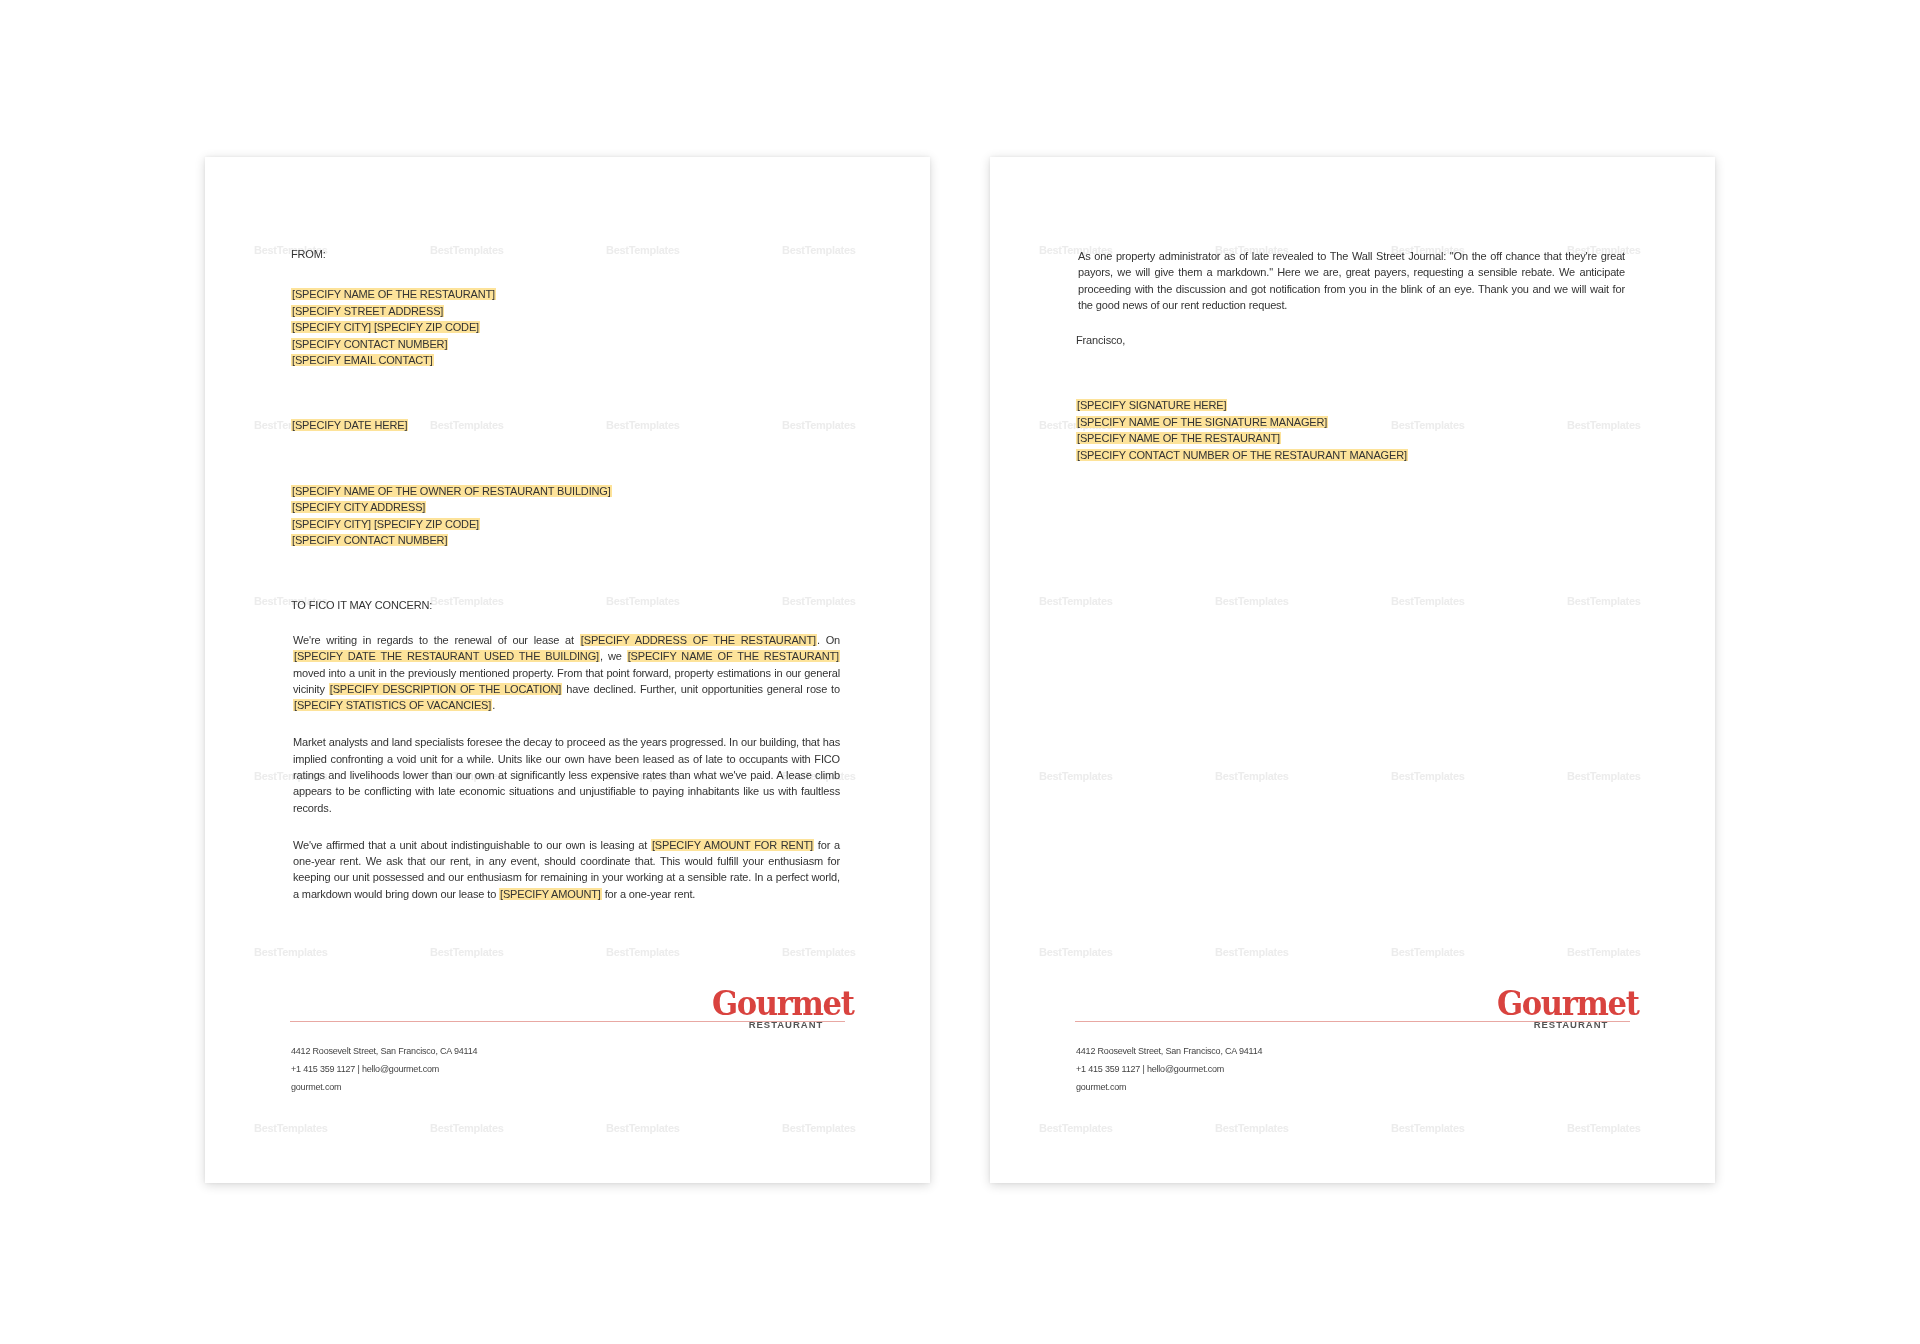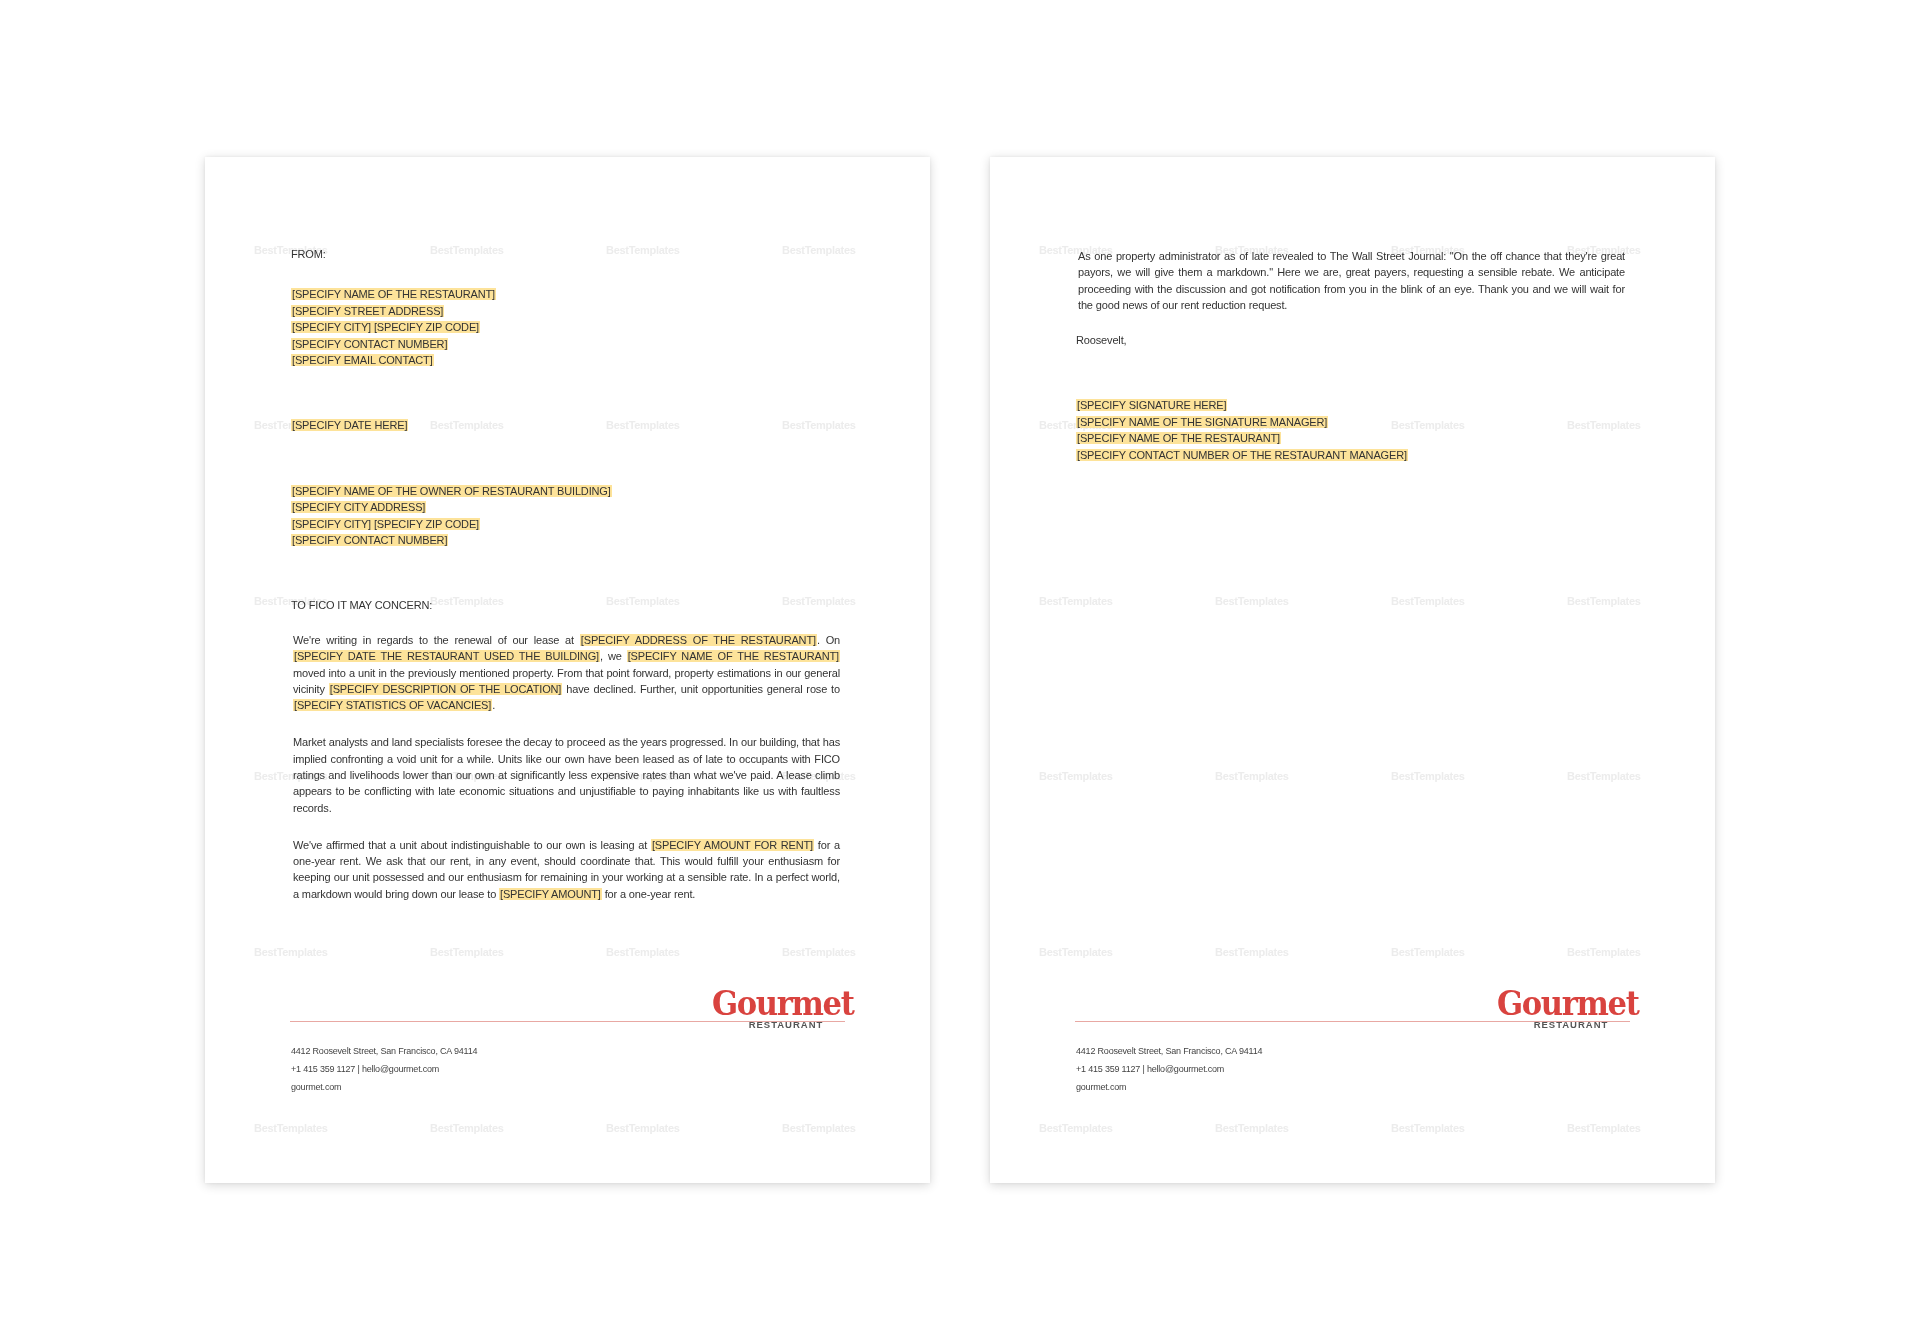--- a/index.html
+++ b/index.html
@@ -148,21 +148,21 @@
       <span class="wm" style="left: 577px; top: 789px;">BestTemplates</span>
       <span class="wm" style="left: 49px; top: 965px;">BestTemplates</span>
       <span class="wm" style="left: 225px; top: 965px;">BestTemplates</span>
       <span class="wm" style="left: 401px; top: 965px;">BestTemplates</span>
       <span class="wm" style="left: 577px; top: 965px;">BestTemplates</span>
     </div>
 
   <div class="content" style="top:89px;">
     <p class="para">As one property administrator as of late revealed to The Wall Street Journal: "On the off chance that they're great payors, we will give them a markdown." Here we are, great payers, requesting a sensible rebate. We anticipate proceeding with the discussion and got notification from you in the blink of an eye. Thank you and we will wait for the good news of our rent reduction request.</p>
     <div style="height:16.4px;"></div>
-    <span class="line">Roosevelt,</span>
+    <span class="line">Francisco,</span>
     <div style="height:49px;"></div>
     <div>
       <span class="line"><span class="hl">[SPECIFY SIGNATURE HERE]</span></span>
       <span class="line"><span class="hl">[SPECIFY NAME OF THE SIGNATURE MANAGER]</span></span>
       <span class="line"><span class="hl">[SPECIFY NAME OF THE RESTAURANT]</span></span>
       <span class="line"><span class="hl">[SPECIFY CONTACT NUMBER OF THE RESTAURANT MANAGER]</span></span>
     </div>
   </div>
 
   <div class="footer-rule"></div>

